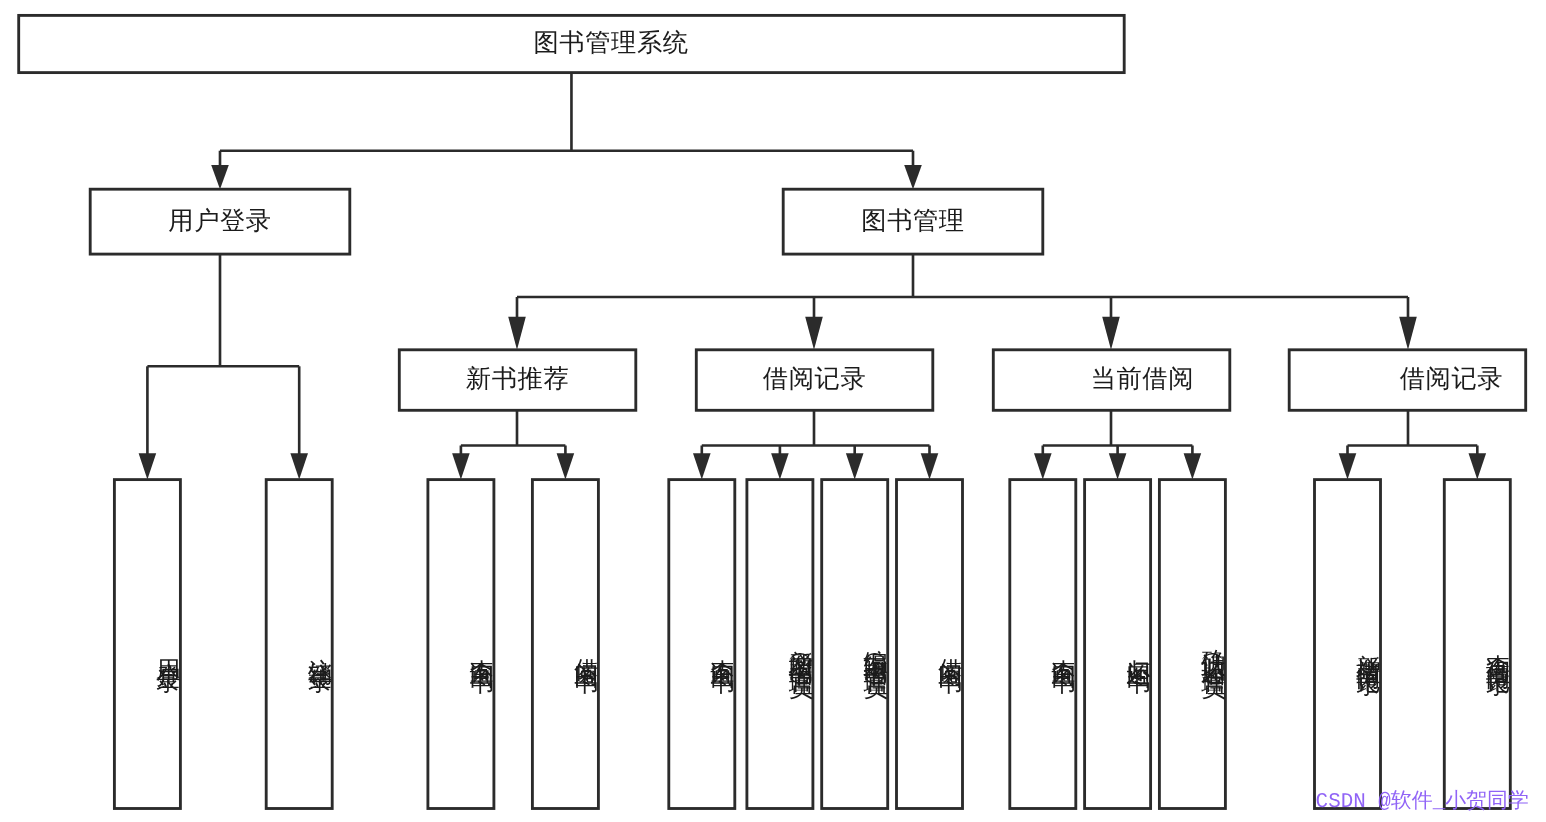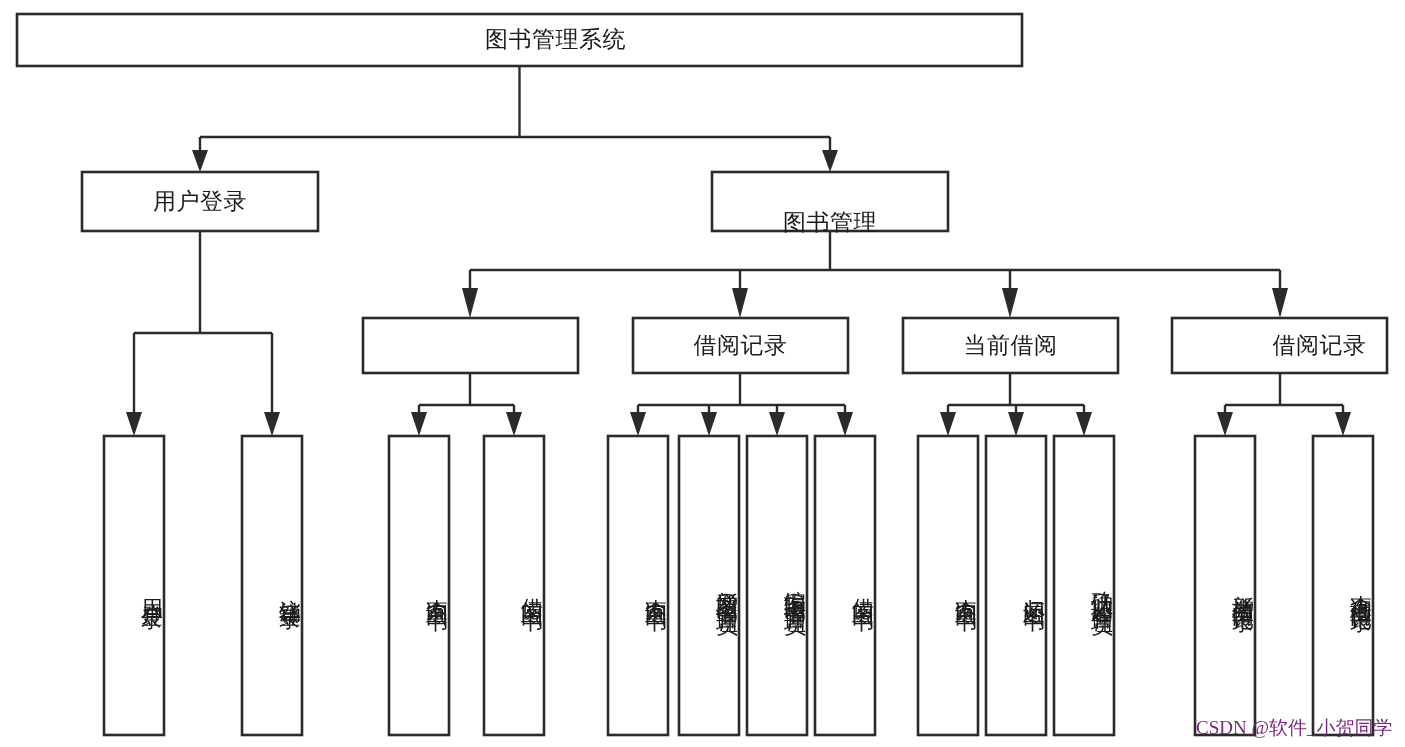--- a/index.html
+++ b/index.html
@@ -69,23 +69,23 @@
     justify-content: center;
     padding-top: 4px;
     box-sizing: border-box;
   }
   .node-label.vertical.tall {
     align-items: flex-start;
     padding-top: 2px;
   }
   .watermark {
     position: absolute;
-    color: #701a75;
+    color: #8b5cf6;
     font-size: 19px;
-    font-family: Liberation Serif, serif;
+    font-family: Liberation Mono, monospace;
     white-space: nowrap;
     pointer-events: none;
     opacity: 0.95;
   }
 </style>
 </head>
 <body>
 
 <div id="diagram-root">
 
@@ -187,26 +187,27 @@
     <rect class="node-rect leaf" x="986" y="436" width="60" height="299"></rect>
     <rect class="node-rect leaf" x="1054" y="436" width="60" height="299"></rect>
     <rect class="node-rect leaf" x="1195" y="436" width="60" height="299"></rect>
     <rect class="node-rect leaf" x="1313" y="436" width="60" height="299"></rect>
   </svg>
 
   <div class="node-label horizontal" style="left:17px; top:14px; width:1005px; height:52px;padding-left:36px;">图书管理系统</div>
 
   <div class="node-label horizontal" style="left:82px; top:172px; width:236px; height:59px;">用户登录</div>
 
-  <div class="node-label horizontal" style="left:712px; top:172px; width:236px; height:59px;margin-top:21px;">图书管理</div>
-
+  <div class="node-label horizontal" style="left:712px; top:172px; width:236px; height:59px;">图书管理</div>
+
+  <div class="node-label horizontal" style="left:363px; top:318px; width:215px; height:55px;">新书推荐</div>
 
   <div class="node-label horizontal" style="left:633px; top:318px; width:215px; height:55px;">借阅记录</div>
 
-  <div class="node-label horizontal" style="left:903px; top:318px; width:215px; height:55px;">当前借阅</div>
+  <div class="node-label horizontal" style="left:903px; top:318px; width:215px; height:55px;padding-left:28px;">当前借阅</div>
 
   <div class="node-label horizontal" style="left:1172px; top:318px; width:215px; height:55px;padding-left:40px;">借阅记录</div>
 
   <div class="node-label vertical" style="left:104px; top:506px; width:60px; height:159px;">用户登录</div>
 
   <div class="node-label vertical" style="left:242px; top:506px; width:60px; height:159px;">注销登录</div>
 
   <div class="node-label vertical" style="left:389px; top:506px; width:60px; height:159px;">查询图书</div>
 
   <div class="node-label vertical" style="left:484px; top:506px; width:60px; height:159px;">借阅图书</div>

